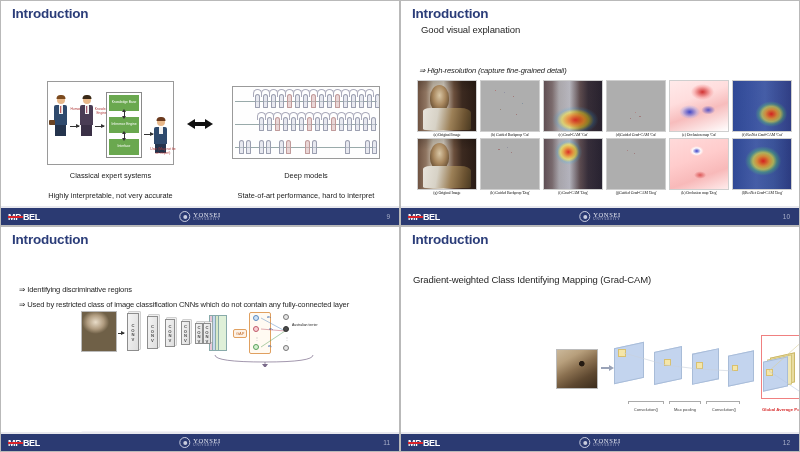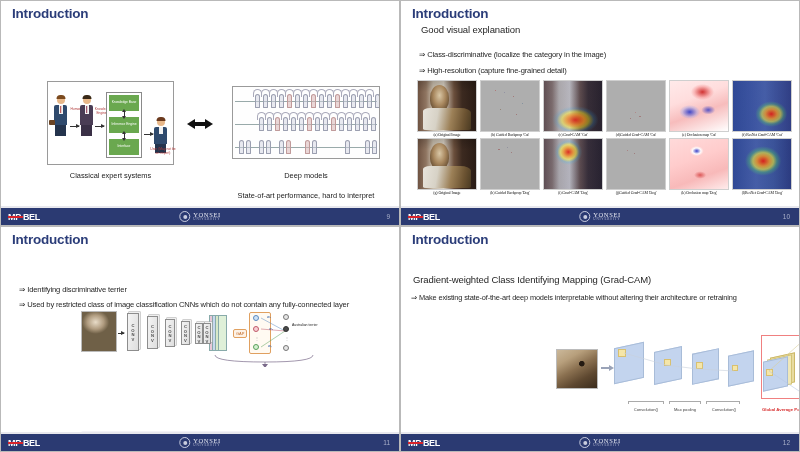--- a/index.html
+++ b/index.html
@@ -561,20 +561,21 @@
           <div class="net-node pink" style="left:70px;"></div>
           <div class="net-node" style="left:77px;"></div>
           <div class="net-node" style="left:110px;"></div>
           <div class="net-node" style="left:130px;"></div>
           <div class="net-node" style="left:137px;"></div>
         </div>
       </div>
 
       <div class="caption" style="left:46px; top:148px; width:127px;">Classical expert systems</div>
       <div class="caption" style="left:231px; top:148px; width:148px;">Deep models</div>
+      <div class="caption" style="left:26px; top:168px; width:167px;">Highly interpretable, not very accurate</div>
       <div class="caption" style="left:216px; top:168px; width:178px;">State-of-art performance, hard to interpret</div>
     </div>
 
     <div class="footer">
       <div class="logo-mpbel">
         <span class="logo-mp">MP</span>
         <span class="logo-bel">BEL</span>
       </div>
       <div class="yonsei">
         <div class="yonsei-seal"></div>
@@ -586,24 +587,21 @@
       <div class="page-num">9</div>
     </div>
   </div>
 
   <div class="slide">
     <div class="slide-title">Introduction</div>
 
     <div class="body-area">
       <div class="heading" style="left:20px; top:1px;">Good visual explanation</div>
 
-      <div class="bullet" style="left:18px; top:27px;">
-        <span class="arrow-gl">⇒</span><span>Class-discriminative (localize the category in the image)</span>
-      </div>
-      <div class="bullet" style="left:18px; top:43px;">
+      <div class="bullet" style="left:18px; top:43px;font-style:italic;">
         <span class="arrow-gl">⇒</span><span>High-resolution (capture fine-grained detail)</span>
       </div>
 
       <div class="gcgrid">
         <div class="gcrow">
           <div class="gccell">
             <div class="gcimg ph-orig"></div>
             <div class="gccap">(a) Original Image</div>
           </div>
           <div class="gccell">
@@ -690,21 +688,21 @@
       <div class="page-num">10</div>
     </div>
   </div>
 
   <div class="slide">
     <div class="slide-title">Introduction</div>
 
     <div class="body-area">
 
       <div class="bullet" style="left:18px; top:36px;">
-        <span class="arrow-gl">⇒</span><span>Identifying discriminative terrier</span>
+        <span class="arrow-gl">⇒</span><span>Identifying discriminative regions</span>
       </div>
       <div class="bullet" style="left:18px; top:51px;">
         <span class="arrow-gl">⇒</span><span>Used by restricted class of image classification CNNs which do not contain any fully-connected layer</span>
       </div>
 
       <div class="cam-wrap">
         <div class="cam-photo"></div>
         <div class="flow-arrow" style="left:37px; top:26px; width:6px;"></div>
 
         <div class="conv-block" style="left:46px; top:6px; width:12px; height:38px;">CONV</div>
@@ -781,23 +779,20 @@
       <div class="page-num">11</div>
     </div>
   </div>
 
   <div class="slide">
     <div class="slide-title">Introduction</div>
 
     <div class="body-area">
       <div class="heading" style="left:12px; top:25px;">Gradient-weighted Class Identifying Mapping (Grad-CAM)</div>
 
-      <div class="bullet" style="left:10px; top:44px; font-size:7.4px;">
-        <span class="arrow-gl">⇒</span><span>Make existing state-of-the-art deep models interpretable without altering their architecture or retraining</span>
-      </div>
 
       <div class="gc-wrap">
         <div class="gc-photo"></div>
         <div class="gc-arrow" style="left:45px; top:36px;"></div>
 
         <div class="gc-plane" style="left:58px; top:14px; width:30px; height:36px; transform:skewY(-12deg);"></div>
         <div class="gc-patch" style="left:62px; top:18px; width:8px; height:8px;"></div>
 
         <div class="gc-plane" style="left:98px; top:18px; width:28px; height:33px; transform:skewY(-12deg);"></div>
         <div class="gc-patch" style="left:108px; top:28px; width:7px; height:7px;"></div>

